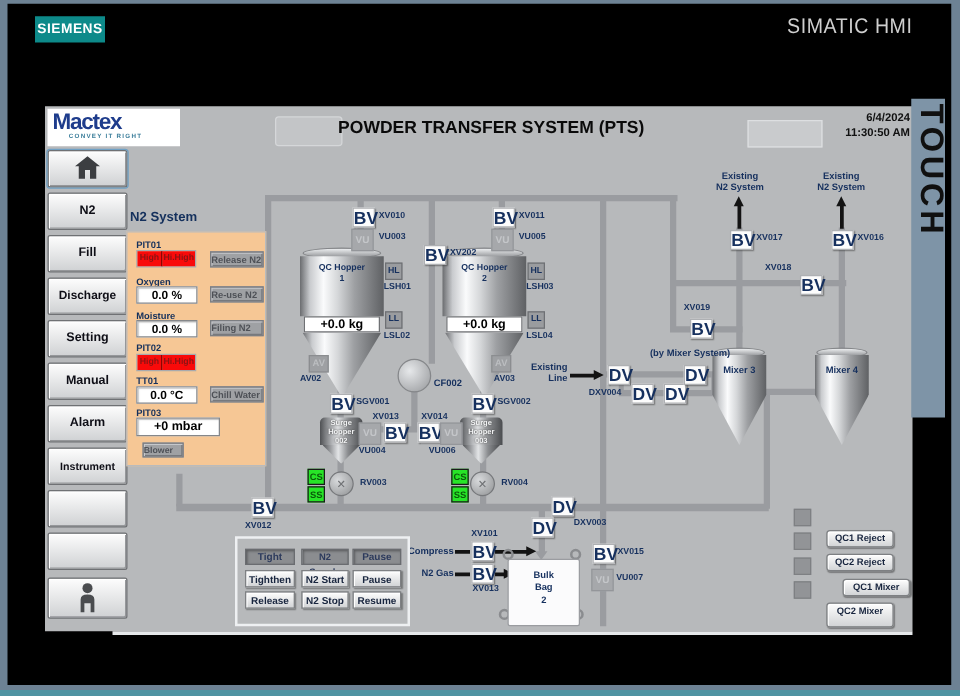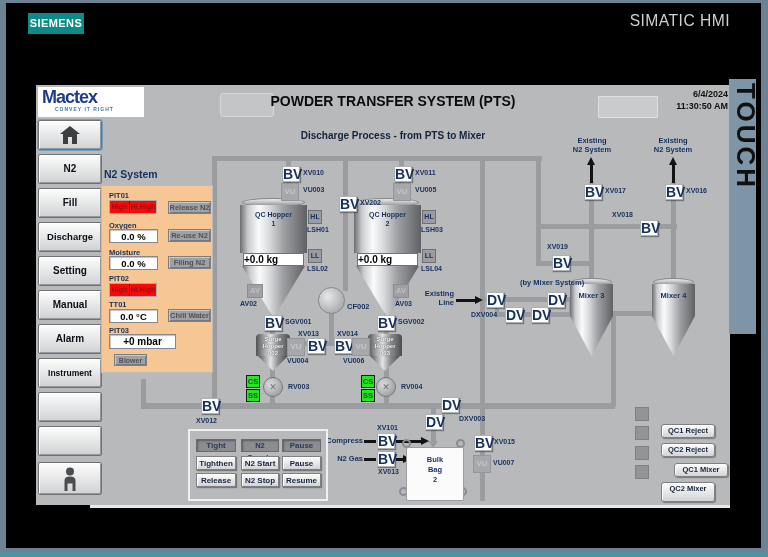--- a/index.html
+++ b/index.html
@@ -32,21 +32,21 @@
   .hdate { position:absolute; left:600px; top:4px; width:92px; text-align:right; font-size:9px; font-weight:bold; color:#111; }
   .htime { position:absolute; left:600px; top:16px; width:92px; text-align:right; font-size:9px; font-weight:bold; color:#111; }
 
   
   .n2title { position:absolute; left:68px; top:83px; font-size:10.5px; font-weight:bold; color:#14305c; }
   .n2panel { position:absolute; left:65px; top:100px; width:112px; height:188px; background:#f6c795; border:1px solid #b9bbbd; }
   .plab { position:absolute; font-size:7.5px; font-weight:bold; color:#14305c; }
   .pinput { position:absolute; background:#fff; border:1px solid #85878a; box-shadow:inset 1px 1px 1px rgba(0,0,0,.25);
     font-size:9.5px; font-weight:bold; color:#000; text-align:center; }
   .pbtn { position:absolute; background:#9fa1a4; border:1px solid #7c7e82; box-shadow:inset 1px 1px 0 #c6c8cb, inset -1px -1px 0 #77797d;
-    color:#4e5157; font-size:7.5px; font-weight:bold; text-align:center; cursor:pointer; }
+    color:#4e5157; font-size:7.5px; font-weight:bold; text-align:left; cursor:pointer; }
   .alarm { position:absolute; display:flex; border:1px solid #a8aaad; height:14px; }
   .alarm span { background:#f90a0a; color:#8a1414; font-size:7px; font-weight:bold; text-align:center; line-height:12px; }
   .alarm .c1 { width:20px; border-right:1px solid #6e0000; }
   .alarm .c2 { width:26px; }
 
   
   .pipe { position:absolute; background:#9a9ca0; }
   .bline { position:absolute; background:#131313; }
   .ah { position:absolute; width:0; height:0; }
   .ah-r { border-top:4px solid transparent; border-bottom:4px solid transparent; border-left:8px solid #131313; }
@@ -68,21 +68,21 @@
   .cfc { position:absolute; left:282px; top:202px; width:27px; height:27px; border-radius:50%;
     background:radial-gradient(circle at 35% 35%,#e6e8ea,#96989b); border:1px solid #85878a; }
 
   
   .metal { background:linear-gradient(90deg,#6b6d70 0%,#c9cbce 12%,#fafbfc 28%,#d5d7d9 45%,#9ea0a3 65%,#7a7c7f 85%,#5f6164 100%); }
   .metaldark { background:linear-gradient(90deg,#4f5154,#b9bbbe 30%,#e2e4e6 42%,#8a8c8f 68%,#4a4c4f 100%); }
   .vessel { position:absolute; }
   .vessel .lid { position:absolute; border-radius:50%; background:linear-gradient(180deg,#eceef0,#8f9194); border:1px solid #85878a; }
   .vessel .vlabel { position:absolute; width:100%; text-align:center; font-size:7px; font-weight:bold; color:#16305e; white-space:pre-line; line-height:1.3; z-index:3; }
   .vessel .cone { position:absolute; clip-path:polygon(0 0,100% 0,50% 100%); }
-  .weight { position:absolute; background:#fff; border:1px solid #6f7174; font-size:10px; font-weight:bold; color:#000; text-align:left; line-height:11px; z-index:2; }
+  .weight { position:absolute; background:#fff; border:1px solid #6f7174; font-size:10px; font-weight:bold; color:#000; text-align:center; line-height:11px; z-index:2; }
   .surlabel { position:absolute; width:100%; top:2px; text-align:center; font-size:6px; font-weight:bold; color:#f2f3f4; text-shadow:0 0 2px #333; white-space:pre-line; line-height:1.15; z-index:3; }
 
   
   .bag { position:absolute; left:362px; top:354px; width:74px; height:66px; }
   .bag .loop { position:absolute; width:9px; height:9px; border:2px solid #8a8c8f; border-radius:50%; }
   .bag .body { position:absolute; left:8px; top:8px; width:58px; height:54px; background:#fbfbfc; border:1px solid #9a9ca0; border-radius:2px; }
   .bag .blabel { position:absolute; left:8px; top:16px; width:58px; text-align:center; font-size:7.5px; font-weight:bold; color:#16305e; white-space:pre-line; line-height:1.3; }
 
   
   .btn3d { position:absolute; background:linear-gradient(180deg,#fdfdfd,#d2d4d6); border:1px solid #7e8083;
@@ -122,21 +122,20 @@
     <div class="navbtn" style="top:341px"></div>
     <div class="navbtn" style="top:377px;height:33px;line-height:31px">
       <span><svg width="14" height="24" viewBox="0 0 14 24">
             <circle cx="7" cy="4.5" r="4" fill="#4a4c4f"></circle>
             <path d="M1.5 24 V13.5 Q1.5 9.5 7 9.5 Q12.5 9.5 12.5 13.5 V24 H9.5 V16.5 H4.5 V24 Z" fill="#4a4c4f"></path>
           </svg></span>
     </div>
 
     <div class="hblank"></div>
     <div class="title">POWDER TRANSFER SYSTEM (PTS)</div>
-    <div class="subtitle">Discharge Process - from PTS to Mixer</div>
     <div class="hfield"></div>
     <div class="hdate">6/4/2024</div>
     <div class="htime">11:30:50 AM</div>
 
     <div class="pipe" style="left:176px;top:71px;width:330px;height:5px"></div>
     <div class="pipe" style="left:176px;top:71px;width:5px;height:253px"></div>
     <div class="pipe" style="left:250px;top:74px;width:5px;height:46px"></div>
     <div class="pipe" style="left:363px;top:74px;width:5px;height:46px"></div>
     <div class="pipe" style="left:307px;top:74px;width:5px;height:132px"></div>
     <div class="pipe" style="left:293px;top:222px;width:5px;height:38px"></div>

